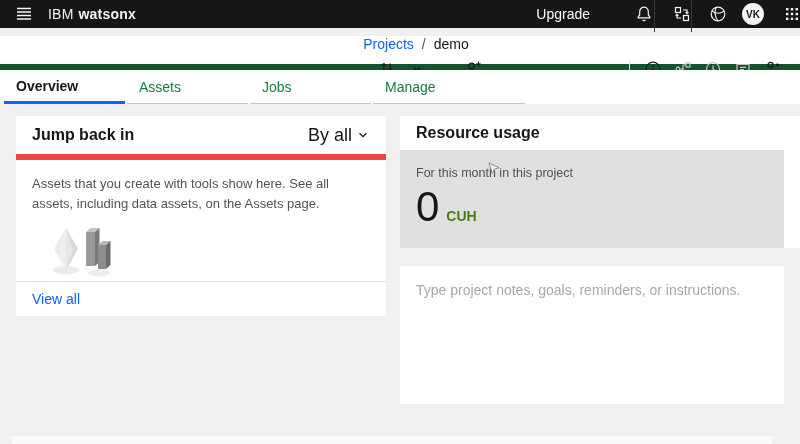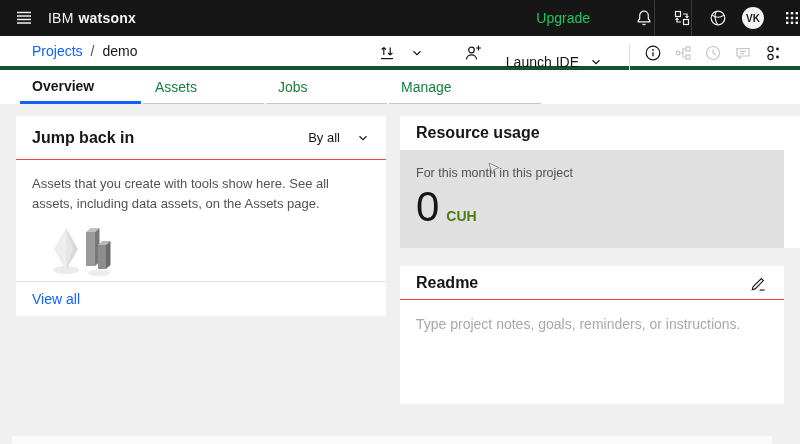--- a/index.html
+++ b/index.html
@@ -1,67 +1,67 @@
 <!DOCTYPE html>
 <html><head>
 <meta charset="utf-8">
 <style>
   * { margin:0; padding:0; box-sizing:border-box; }
   html,body { width:800px; height:444px; }
   body { font-family:"Liberation Sans", sans-serif; background:#f0f0f0; }
   #app { position:relative; width:800px; height:444px; overflow:hidden; background:#f0f0f0; }
 
   
-  .topbar { position:absolute; top:0; left:0; width:800px; height:36px; background:#161616;
+  .topbar { position:absolute; top:0; left:0; width:800px; height:28px; background:#161616;
             display:flex; align-items:center; color:#f4f4f4; }
   .hamburger { width:48px; height:36px; display:flex; align-items:center; justify-content:center;
                background:none; border:none; cursor:pointer; }
   .brand { font-size:14px; color:#f4f4f4; letter-spacing:.2px; }
   .brand .pfx { font-weight:400; margin-right:5px; }
   .brand .nm { font-weight:700; }
   .hdr-right { margin-left:auto; display:flex; align-items:center; height:36px; }
-  .upgrade { color:#22c55e; font-size:14px; text-decoration:none; margin-right:28px; cursor:pointer; }
+  .upgrade { color:#ffffff; font-size:14px; text-decoration:none; margin-right:28px; cursor:pointer; }
   .hbtn { width:36px; height:36px; display:flex; align-items:center; justify-content:flex-end;
           background:none; border:none; cursor:pointer; color:#f4f4f4; }
   .hdiv { width:1px; height:36px; background:#393939; }
   .avatar { width:22px; height:22px; border-radius:50%; background:#f4f4f4; color:#161616;
             font-size:10px; font-weight:700; display:flex; align-items:center; justify-content:center; }
 
   
   .crumbbar { position:absolute; top:36px; left:0; width:800px; height:34px; background:#ffffff;
-              border-bottom:4px solid #14532d; display:flex; align-items:center; }
+              border-bottom:6px solid #14532d; display:flex; align-items:center;flex-direction:column; }
   .crumbs { margin-left:32px; font-size:14px; display:flex; align-items:center; gap:8px; }
   .crumb-link { color:#0f62fe; text-decoration:none; cursor:pointer; }
   .crumb-sep { color:#525252; }
   .crumb-cur { color:#161616; }
   .actionbar { margin-left:auto; display:flex; align-items:flex-end; height:38px; padding-right:12px; }
   .abtn { height:34px; min-width:30px; display:flex; align-items:center; justify-content:center;
           background:none; border:none; cursor:pointer; color:#161616; }
   .abtn.disabled { color:#c6c6c6; cursor:default; }
   .launch { display:flex; align-items:center; gap:10px; font-size:14px; color:#161616;
             background:none; border:none; cursor:pointer; margin:0 18px 0 18px; }
   .vdiv { width:1px; height:26px; background:#e0e0e0; margin:0 8px; }
   .grp { display:flex; align-items:center; margin-right:26px; }
 
   
   .tabsrow { position:absolute; top:70px; left:0; width:800px; height:34px; background:#ffffff;
-             display:flex; padding-left:20px; }
+             display:flex; padding-left:4px; }
   .tab { height:34px; display:flex; align-items:center; padding-left:12px; font-size:14px;
          color:#15803d; border-bottom:1px solid #c6c6c6; margin-right:2px; cursor:pointer; }
   .tab.active { color:#161616; font-weight:700; border-bottom:3px solid #0f62fe; }
 
   
   .card { position:absolute; background:#ffffff; }
   .card-head { height:44px; display:flex; align-items:center; padding:0 16px;
-               border-bottom:1px solid #ef4444; }
+               border-bottom:6px solid #ef4444; }
   .card-title { font-size:16px; font-weight:700; color:#161616; }
   .head-right { margin-left:auto; display:flex; align-items:center; }
 
   #jump-card { left:16px; top:116px; width:370px; height:200px; }
-  .byall { display:flex; align-items:center; gap:16px; font-size:13px; color:#161616;
+  .byall { display:flex; align-items:center; gap:4px; font-size:18px; color:#161616;
            background:none; border:none; cursor:pointer; }
   .jump-desc { padding:14px 16px 0 16px; font-size:13px; line-height:1.5; color:#525252; max-width:352px; }
   .illus { position:absolute; left:26px; top:98px; }
   .jump-divider { position:absolute; left:0; top:165px; width:370px; height:1px; background:#e0e0e0; }
   .viewall-row { position:absolute; left:0; top:166px; width:370px; height:34px; display:flex; align-items:center; }
   .viewall { margin-left:16px; font-size:14px; color:#0f62fe; text-decoration:none; cursor:pointer; }
 
   #resource-card { left:400px; top:116px; width:448px; height:132px; }
   #resource-card .card-head { height:34px; border-bottom:none; }
   .res-panel { position:absolute; left:0; top:34px; width:384px; height:98px; background:#e0e0e0; padding:16px; }
@@ -267,31 +267,20 @@
     <div class="res-panel">
       <div class="res-period">For this month in this project</div>
       <div class="res-value-row">
         <span class="res-value">0</span>
         <span class="res-unit">CUH</span>
       </div>
     </div>
   </div>
 
   <div class="card" id="readme-card">
-    <div class="card-head">
-      <span class="card-title">Readme</span>
-      <div class="head-right">
-        <button class="abtn" style="min-width:20px">
-          <svg width="17" height="17" viewBox="0 0 18 18">
-            <path d="M3.2 13.6l-.8 3 3-.8 8.8-8.8-2.2-2.2z" fill="none" stroke="#161616" stroke-width="1.2"></path>
-            <path d="M10.2 17h5.3" fill="none" stroke="#161616" stroke-width="1.2"></path>
-          </svg>
-        </button>
-      </div>
-    </div>
     <div class="readme-body">Type project notes, goals, reminders, or instructions.</div>
   </div>
 
   <div class="bottom-strip"></div>
 
   <svg class="cursor" width="12" height="14" viewBox="0 0 12 14">
     <polygon points="1,1 4.4,12 6,7.4 11,5.7" fill="#eeeeee" stroke="#8d8d8d" stroke-width="1"></polygon>
   </svg>
 
 </div>

